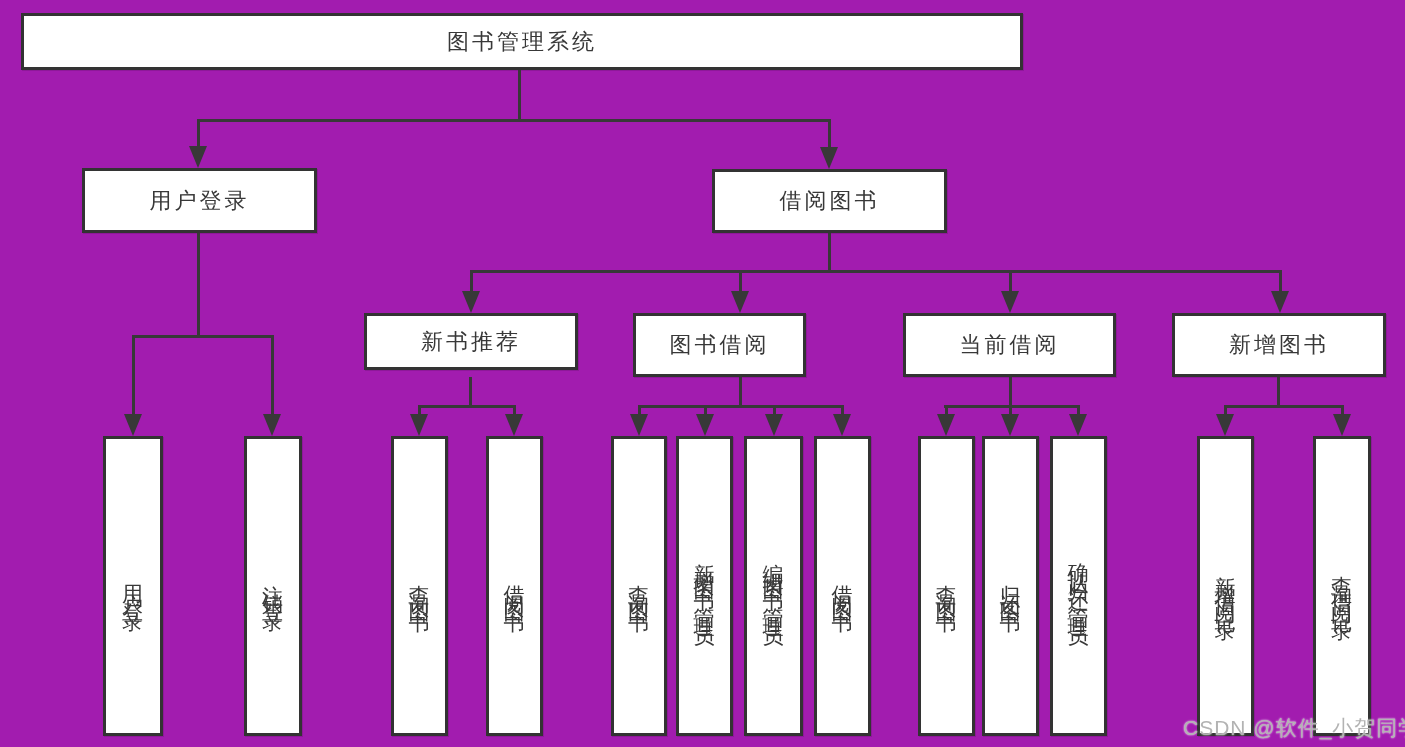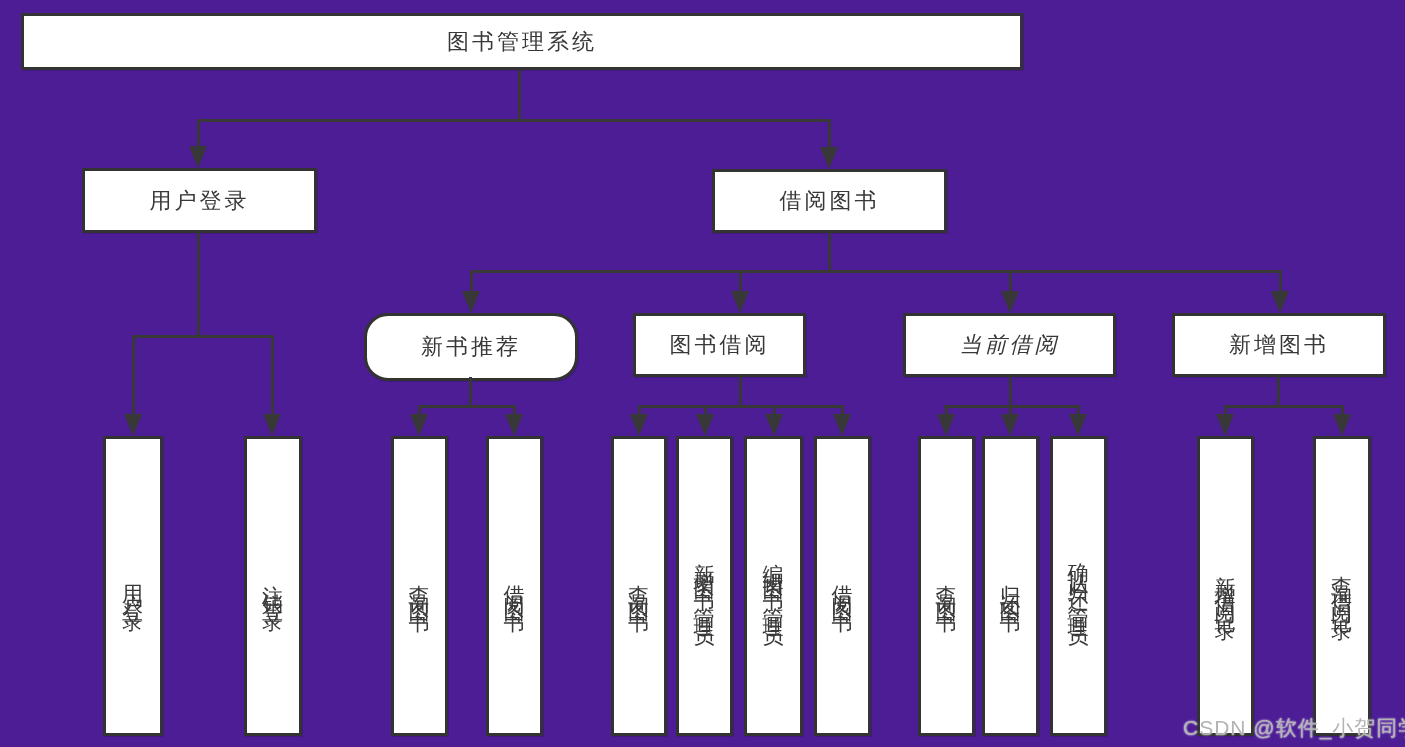--- a/index.html
+++ b/index.html
@@ -2,21 +2,21 @@
 <html><head>
 <meta charset="utf-8">
 <style>
   * { box-sizing: border-box; margin: 0; padding: 0; }
   html, body { background: #ffffff; }
   body { font-family: "Liberation Sans", sans-serif; }
   .canvas {
     position: relative;
     width: 1405px;
     height: 747px;
-    background: #4c1d95;
+    background: #a21caf;
     overflow: hidden;
   }
   .box {
     position: absolute;
     background: #ffffff;
     border: 3px solid #333333;
     display: flex;
     align-items: center;
     justify-content: center;
     box-shadow: 1px 1px 0 rgba(0,0,0,0.12);
@@ -93,27 +93,27 @@
   <div class="hl" style="left:470px; top:270px; width:812px;"></div>
   <div class="vl" style="left:470px; top:270px; height:22px;"></div>
   <div class="tri" style="left:462px; top:291px;"></div>
   <div class="vl" style="left:739px; top:270px; height:22px;"></div>
   <div class="tri" style="left:731px; top:291px;"></div>
   <div class="vl" style="left:1009px; top:270px; height:22px;"></div>
   <div class="tri" style="left:1001px; top:291px;"></div>
   <div class="vl" style="left:1279px; top:270px; height:22px;"></div>
   <div class="tri" style="left:1271px; top:291px;"></div>
 
-  <div class="box" style="left:364px; top:313px; width:214px; height:68px;border-radius:24px;">
+  <div class="box" style="left:364px; top:313px; width:214px; height:57px;">
     <span class="hlbl">新书推荐</span>
   </div>
   <div class="box" style="left:633px; top:313px; width:173px; height:64px;">
     <span class="hlbl">图书借阅</span>
   </div>
-  <div class="box" style="left:903px; top:313px; width:213px; height:64px;font-style:italic;">
+  <div class="box" style="left:903px; top:313px; width:213px; height:64px;">
     <span class="hlbl">当前借阅</span>
   </div>
   <div class="box" style="left:1172px; top:313px; width:214px; height:64px;">
     <span class="hlbl">新增图书</span>
   </div>
 
   <div class="vl" style="left:469px; top:377px; height:29px;"></div>
   <div class="hl" style="left:418px; top:405px; width:98px;"></div>
   <div class="vl" style="left:418px; top:405px; height:11px;"></div>
   <div class="tri" style="left:410px; top:414px;"></div>

